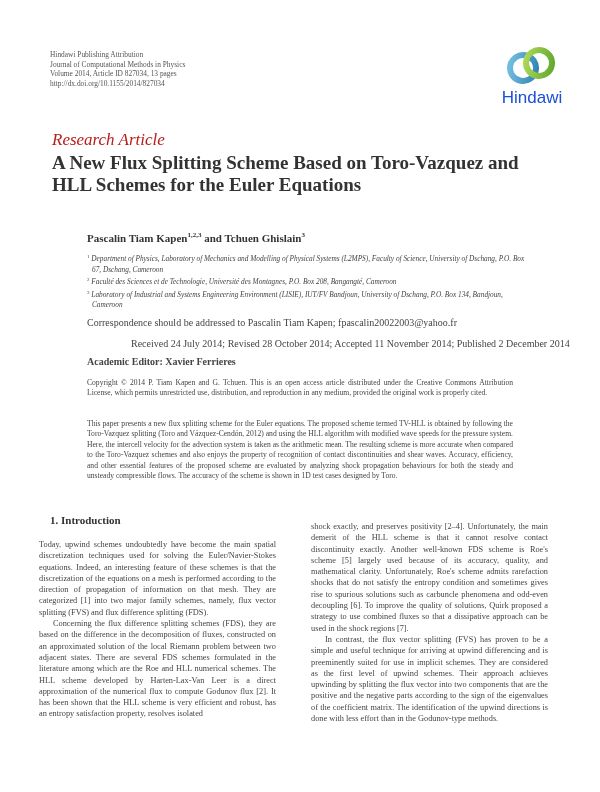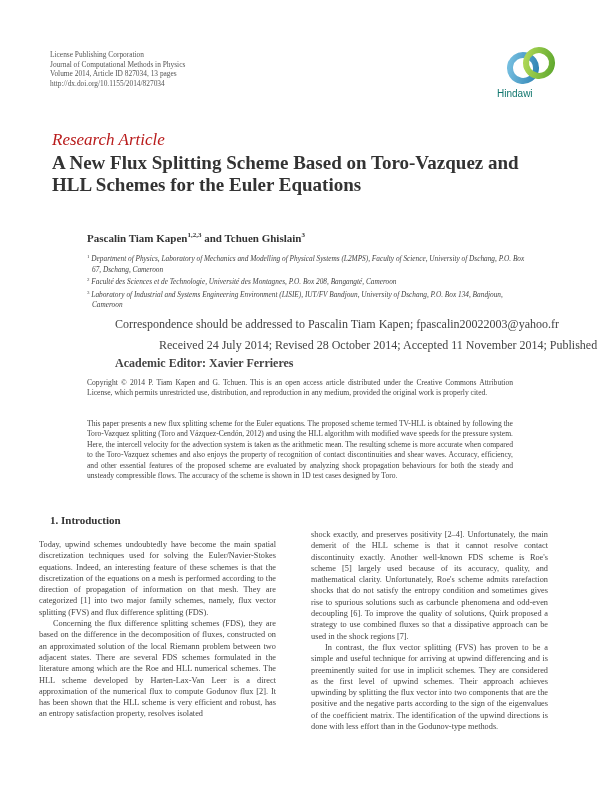--- a/index.html
+++ b/index.html
@@ -4,50 +4,50 @@
 <style>
   html, body { margin:0; padding:0; background:#ffffff; }
   body { width:600px; height:792px; position:relative; overflow:hidden;
          font-family:"Liberation Serif","DejaVu Serif",serif; color:#3a3a3a; }
   .abs { position:absolute; }
 
   .header-meta { left:50px; top:50px; font-size:7.4px; line-height:9.6px; color:#555; }
   .header-meta div { white-space:nowrap; }
 
   .logo { left:497px; top:36px; width:70px; height:72px; }
-  .logo-text { position:absolute; left:0; right:0; top:52px; text-align:left;
-               font-family:"Liberation Sans","DejaVu Sans",sans-serif; font-size:10px; color:#0f766e; }
+  .logo-text { position:absolute; left:0; right:0; top:52px; text-align:center;
+               font-family:"Liberation Sans","DejaVu Sans",sans-serif; font-size:17px; color:#1d4ed8; }
 
   .article-type { left:52px; top:130px; font-size:17px; font-style:italic; color:#b91c1c;text-align:right; }
   .title { left:52px; top:152px; width:500px; font-size:19px; font-weight:bold; line-height:22px; color:#333; }
 
   .authors { left:87px; top:231px; font-size:11px; font-weight:bold; color:#333; }
   .authors sup { font-size:7px; }
 
   .affils { left:87px; top:252px; width:440px; font-size:7.3px; line-height:10.3px; font-style:italic; color:#444; }
   .affil { text-indent:-5px; padding-left:5px; }
   .affil sup { font-size:5px; font-style:normal; }
 
-  .info-line { left:87px; font-size:12px; color:#444; white-space:nowrap;margin-left:28px; }
+  .info-line { left:87px; font-size:10px; color:#444; white-space:nowrap; }
 
   .para-block { left:87px; width:426px; font-size:7.6px; line-height:10.4px; text-align:justify; color:#444; }
 
   .section-head { left:50px; top:514px; font-size:11px; font-weight:bold; color:#333; }
 
   .col { top:539px; width:237px; font-size:8.3px; line-height:11.3px; text-align:justify; color:#444; }
   .col p { margin:0; }
   .col p.indent { text-indent:14px; }
   .col-left { left:39px; }
-  .col-right { left:311px; top:521px;margin-top:8px; }
+  .col-right { left:311px; top:521px; }
 </style>
 </head>
 <body>
 
 <div class="abs header-meta">
-  <div>License Publishing Corporation</div>
+  <div>Hindawi Publishing Attribution</div>
   <div>Journal of Computational Methods in Physics</div>
   <div>Volume 2014, Article ID 827034, 13 pages</div>
   <div>http://dx.doi.org/10.1155/2014/827034</div>
 </div>
 
 <div class="abs logo">
   <svg width="70" height="52" viewBox="0 0 70 52">
     <defs>
       <linearGradient id="gb" x1="0" y1="0" x2="1" y2="1">
         <stop offset="0" stop-color="#7cc4e4"></stop>

